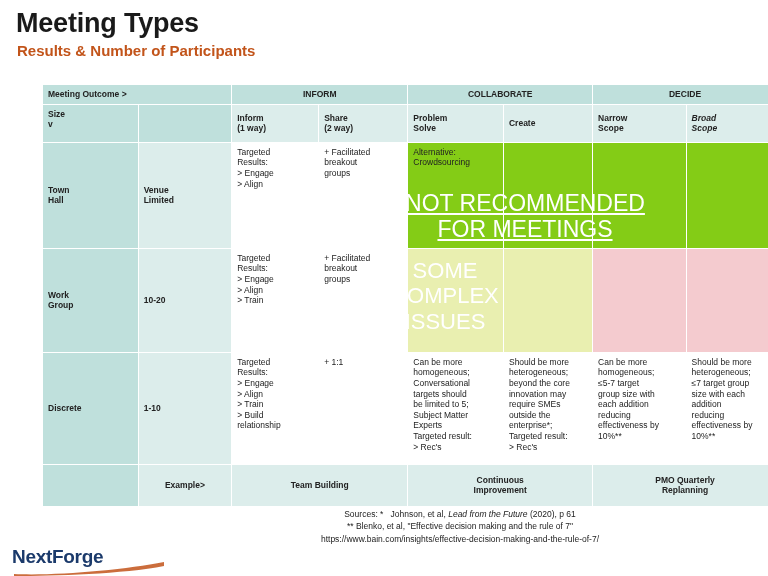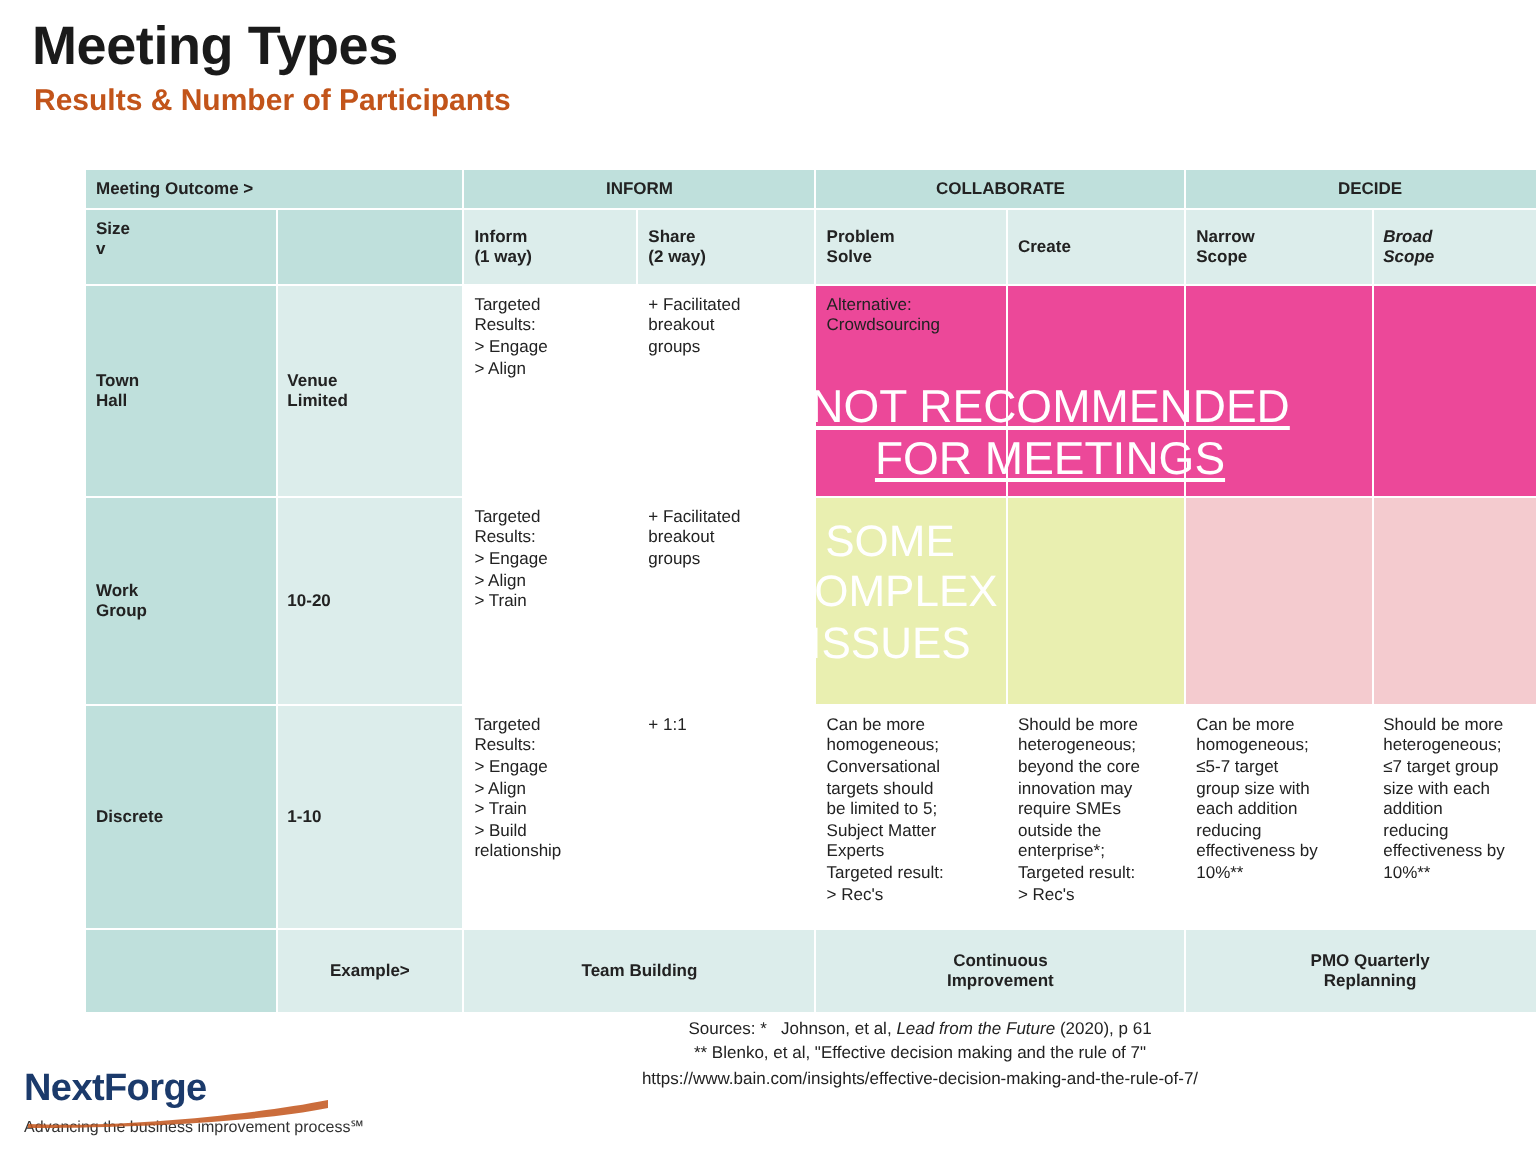--- a/index.html
+++ b/index.html
@@ -104,21 +104,21 @@
     font-weight: bold;
     font-size: 11.5px;
     color: #222;
     vertical-align: middle !important;
     padding-left: 8px;
   }
   .cell-white {
     background: #ffffff;
   }
   .pink {
-    background: #ec4899;
+    background: #84cc16;
   }
   .pink-lite {
     background: #F4CBCF;
   }
   .yellow {
     background: #E9EFB0;
   }
   .overlay-text {
     position: absolute;
     color: #ffffff;
@@ -362,16 +362,15 @@
     </span>
     <span class="src-line">** Blenko, et al, "Effective decision making and the rule of 7"</span>
     <span class="src-line">https://www.bain.com/insights/effective-decision-making-and-the-rule-of-7/</span>
   </div>
 
   <div class="logo">
     <svg class="logo-swoosh" viewBox="0 0 150 14">
       <path d="M0 12 C 40 14, 110 8, 150 0 L150 4 C110 12, 40 14, 0 14 Z" fill="#C2541A" opacity="0.85"></path>
     </svg>
     <div class="logo-main"><span>Next</span><span class="forge">Forge</span></div>
-    <div class="logo-tag">Advancing the business improvement process℠</div>
   </div>
 
 </div>
 
 </body></html>

